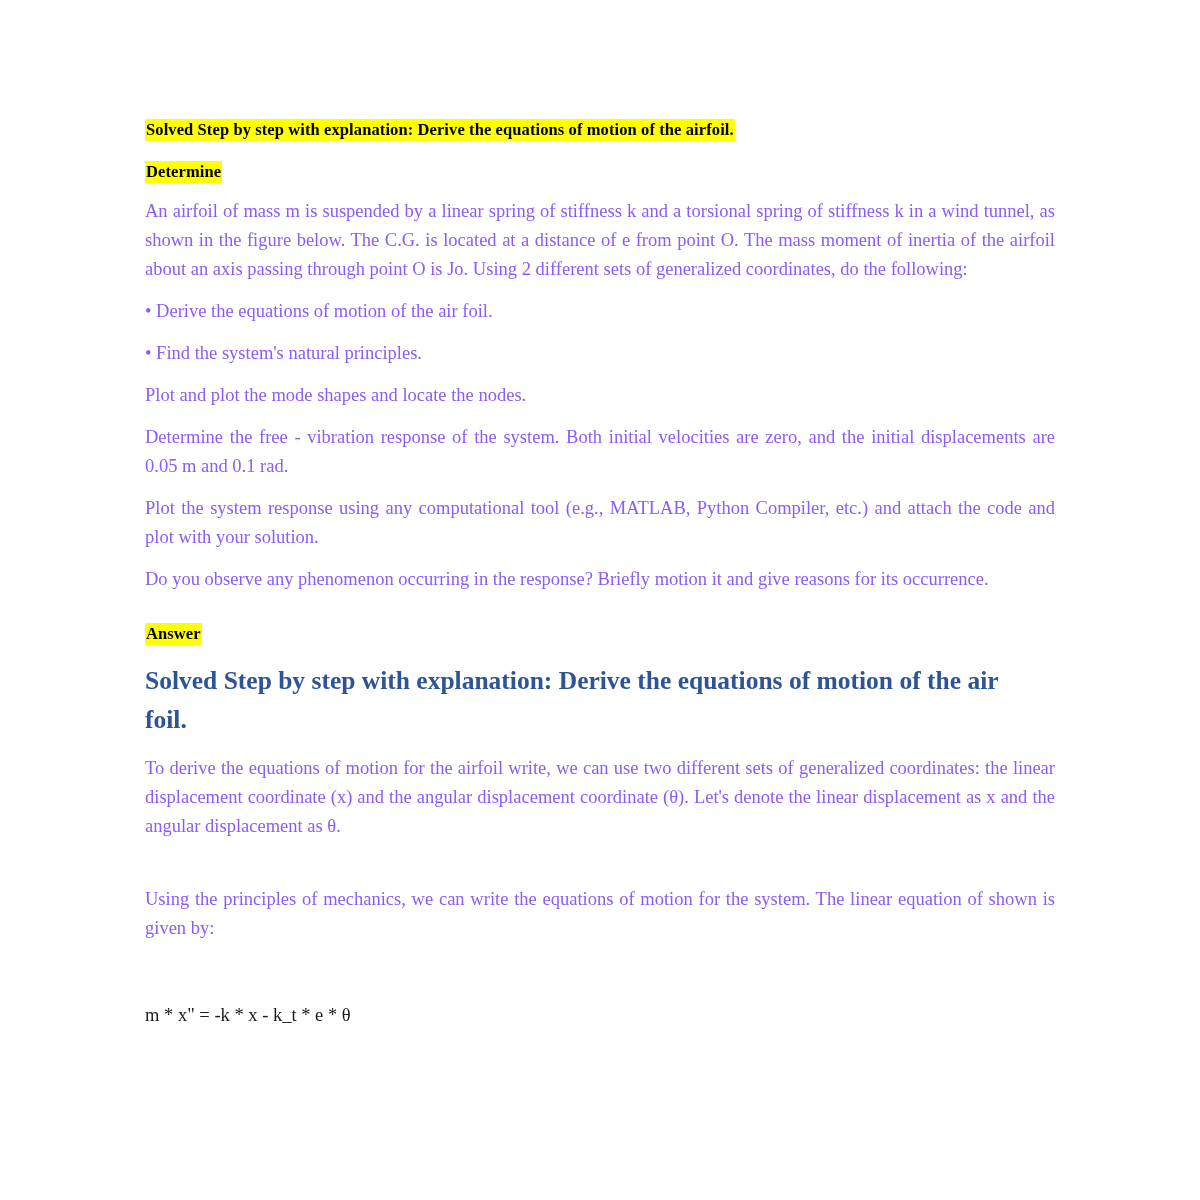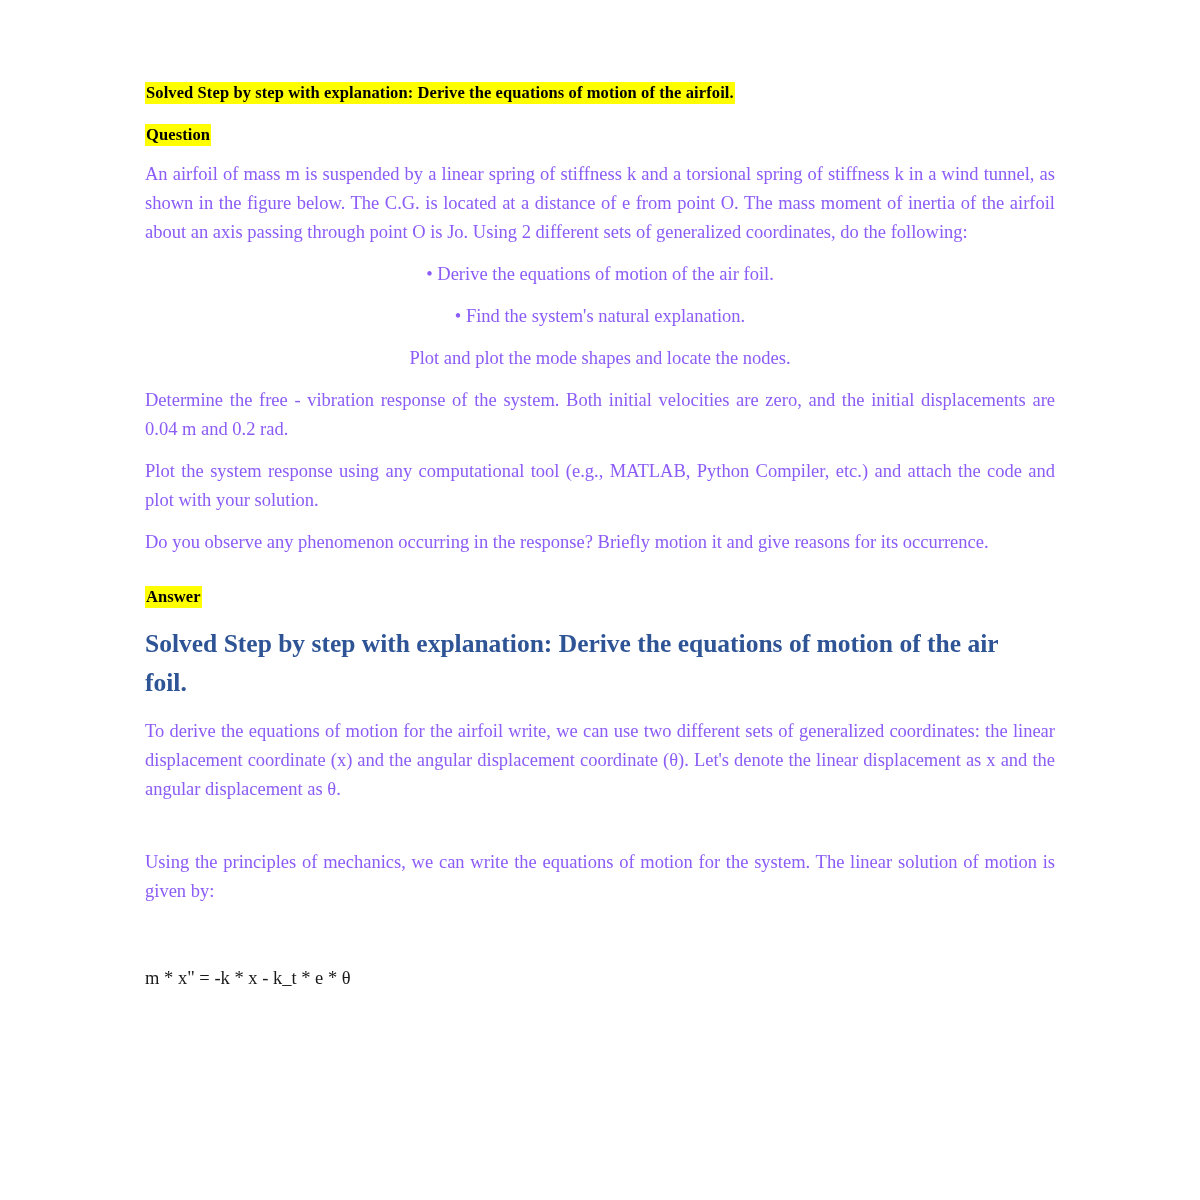--- a/index.html
+++ b/index.html
@@ -15,21 +15,21 @@
     font-family: "Liberation Serif", "DejaVu Serif", serif;
     color: #1a1a1a;
     -webkit-font-smoothing: antialiased;
   }
 
   .page {
     position: relative;
     width: 1200px;
     height: 1200px;
     box-sizing: border-box;
-    padding: 80px 145px 0 145px;
+    padding: 117px 145px 0 145px;
   }
 
   .doc {
     width: 910px;
   }
 
   
   .hl-line {
     margin: 0 0 0 0;
     font-size: 16.5px;
@@ -52,21 +52,21 @@
   
   p.body {
     margin: 0;
     font-size: 18.5px;
     line-height: 29px;
     text-align: justify;
     text-justify: inter-word;
     color: #8b5cf6;
   }
   p.nojust {
-    text-align: center;
+    text-align: left;
   }
   .pgap { height: 13px; }
 
   
   h2.answer-heading {
     margin: 0;
     font-size: 25.5px;
     line-height: 39px;
     font-weight: bold;
     color: #2e5496;
@@ -89,38 +89,38 @@
 </head>
 <body>
 
 <div class="page">
   <div class="doc">
 
     <p class="hl-line"><span class="hl">Solved Step by step with explanation: Derive the equations of motion of the airfoil.</span></p>
 
     <div class="gap-title"></div>
 
-    <p class="hl-line"><span class="hl">Question</span></p>
+    <p class="hl-line"><span class="hl">Determine</span></p>
 
     <div class="gap-q"></div>
 
     <p class="body">An airfoil of mass m is suspended by a linear spring of stiffness k and a torsional spring of stiffness k in a wind tunnel, as shown in the figure below. The C.G. is located at a distance of e from point O. The mass moment of inertia of the airfoil about an axis passing through point O is Jo. Using 2 different sets of generalized coordinates, do the following:</p>
 
     <div class="pgap"></div>
 
     <p class="body nojust">• Derive the equations of motion of the air foil.</p>
     <div class="pgap"></div>
 
-    <p class="body nojust">• Find the system's natural explanation.</p>
+    <p class="body nojust">• Find the system's natural principles.</p>
     <div class="pgap"></div>
 
     <p class="body nojust"> Plot and plot the mode shapes and locate the nodes.</p>
     <div class="pgap"></div>
 
-    <p class="body">Determine the free - vibration response of the system. Both initial velocities are zero, and the initial displacements are 0.04 m and 0.2 rad.</p>
+    <p class="body">Determine the free - vibration response of the system. Both initial velocities are zero, and the initial displacements are 0.05 m and 0.1 rad.</p>
 
     <div class="pgap"></div>
 
     <p class="body">Plot the system response using any computational tool (e.g., MATLAB, Python Compiler, etc.) and attach the code and plot with your solution.</p>
 
     <div class="pgap"></div>
 
     <p class="body">Do you observe any phenomenon occurring in the response? Briefly motion it and give reasons for its occurrence.</p>
 
     <div class="pgap"></div>
@@ -134,21 +134,21 @@
 
     <h2 class="answer-heading">Solved Step by step with explanation: Derive the equations of motion of the air foil.</h2>
 
     <div class="blank-half"></div>
 
     <p class="body">To derive the equations of motion for the airfoil write, we can use two different sets of generalized coordinates: the linear displacement coordinate (x) and the angular displacement coordinate (θ). Let's denote the linear displacement as x and the angular displacement as θ.</p>
 
     <div class="blank-line"></div>
     <div class="blank-half"></div>
 
-    <p class="body">Using the principles of mechanics, we can write the equations of motion for the system. The linear solution of motion is given by:</p>
+    <p class="body">Using the principles of mechanics, we can write the equations of motion for the system. The linear equation of shown is given by:</p>
 
     <div class="blank-line"></div>
     <div class="blank-line"></div>
 
     <p class="equation">m * x" = -k * x - k_t * e * θ</p>
 
   </div>
 </div>
 
 </body></html>

